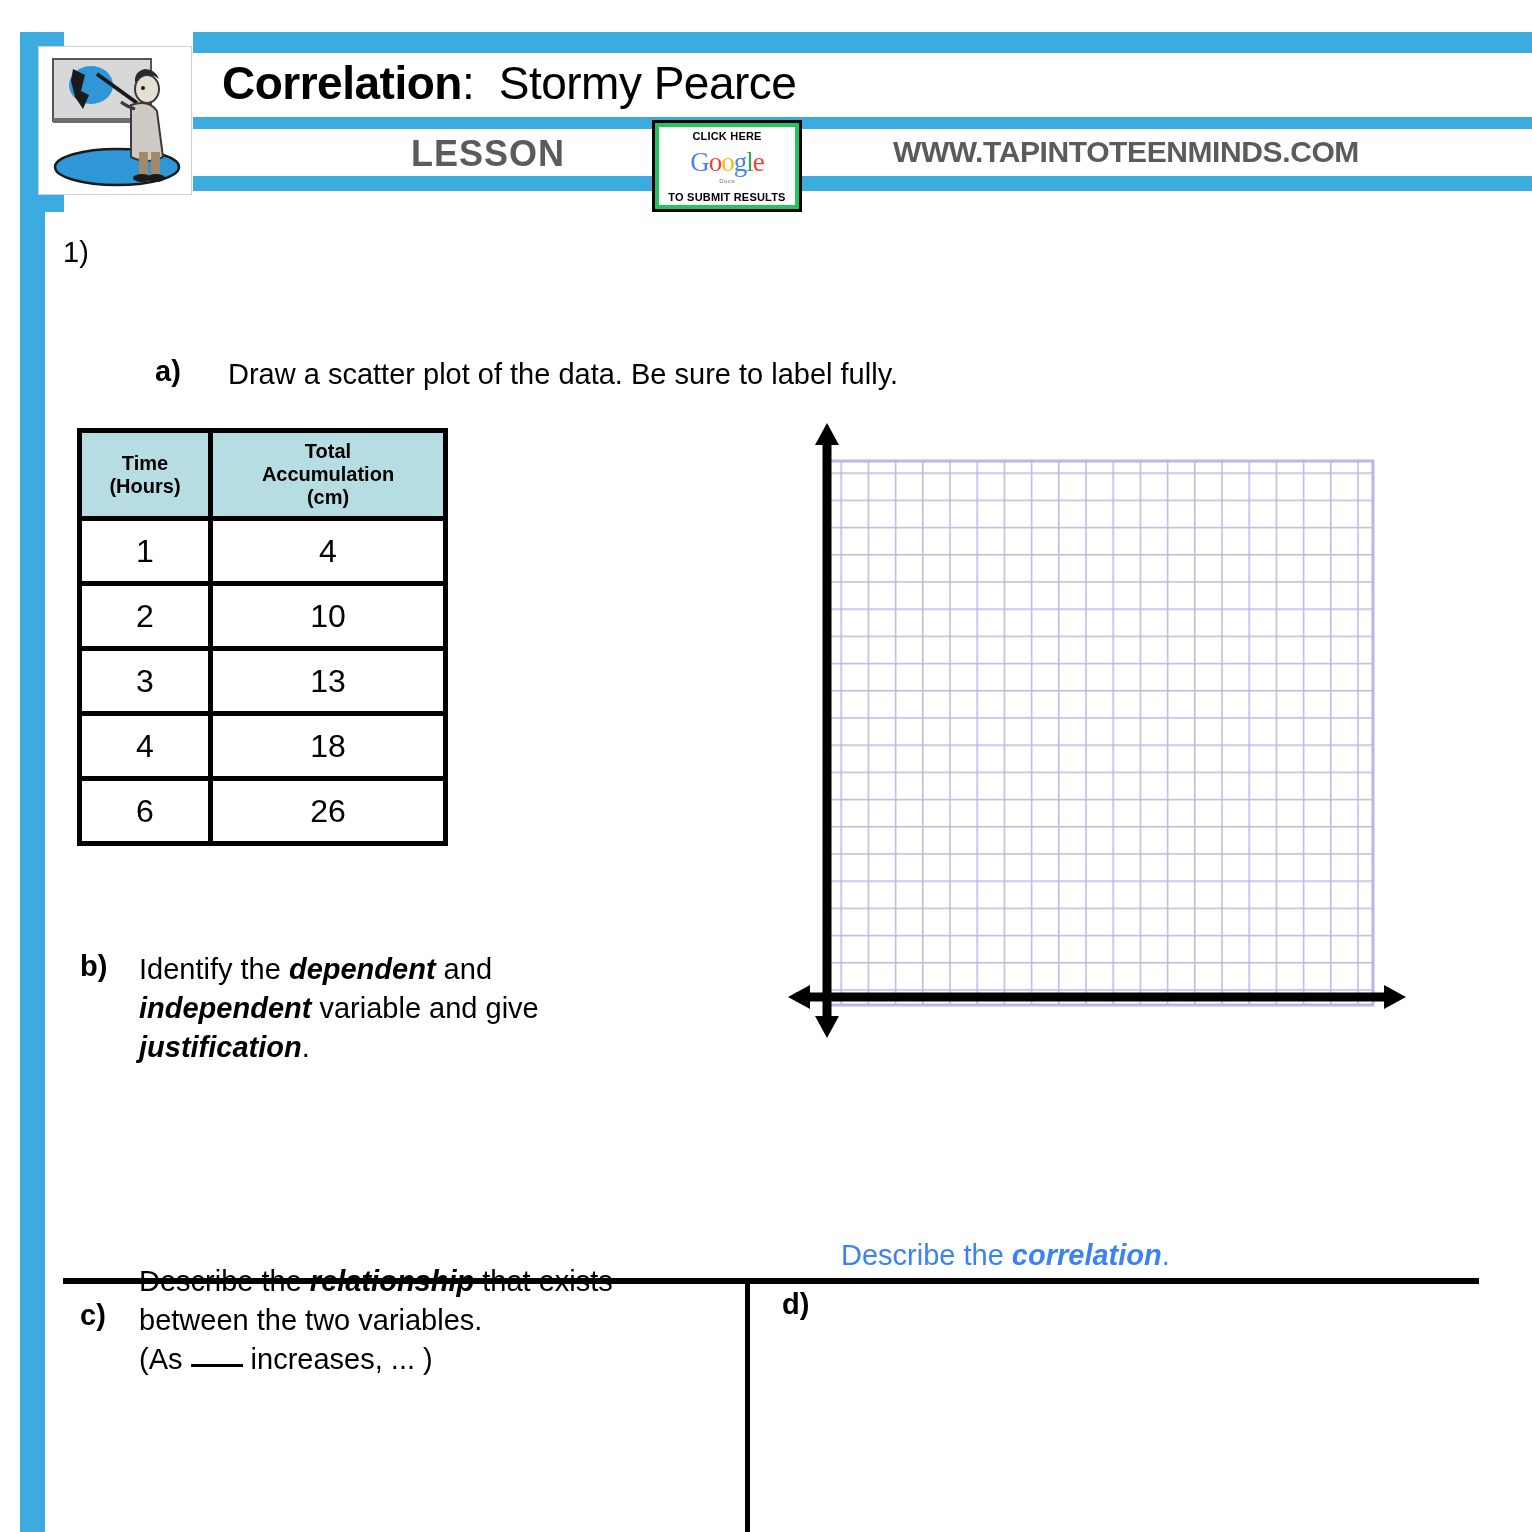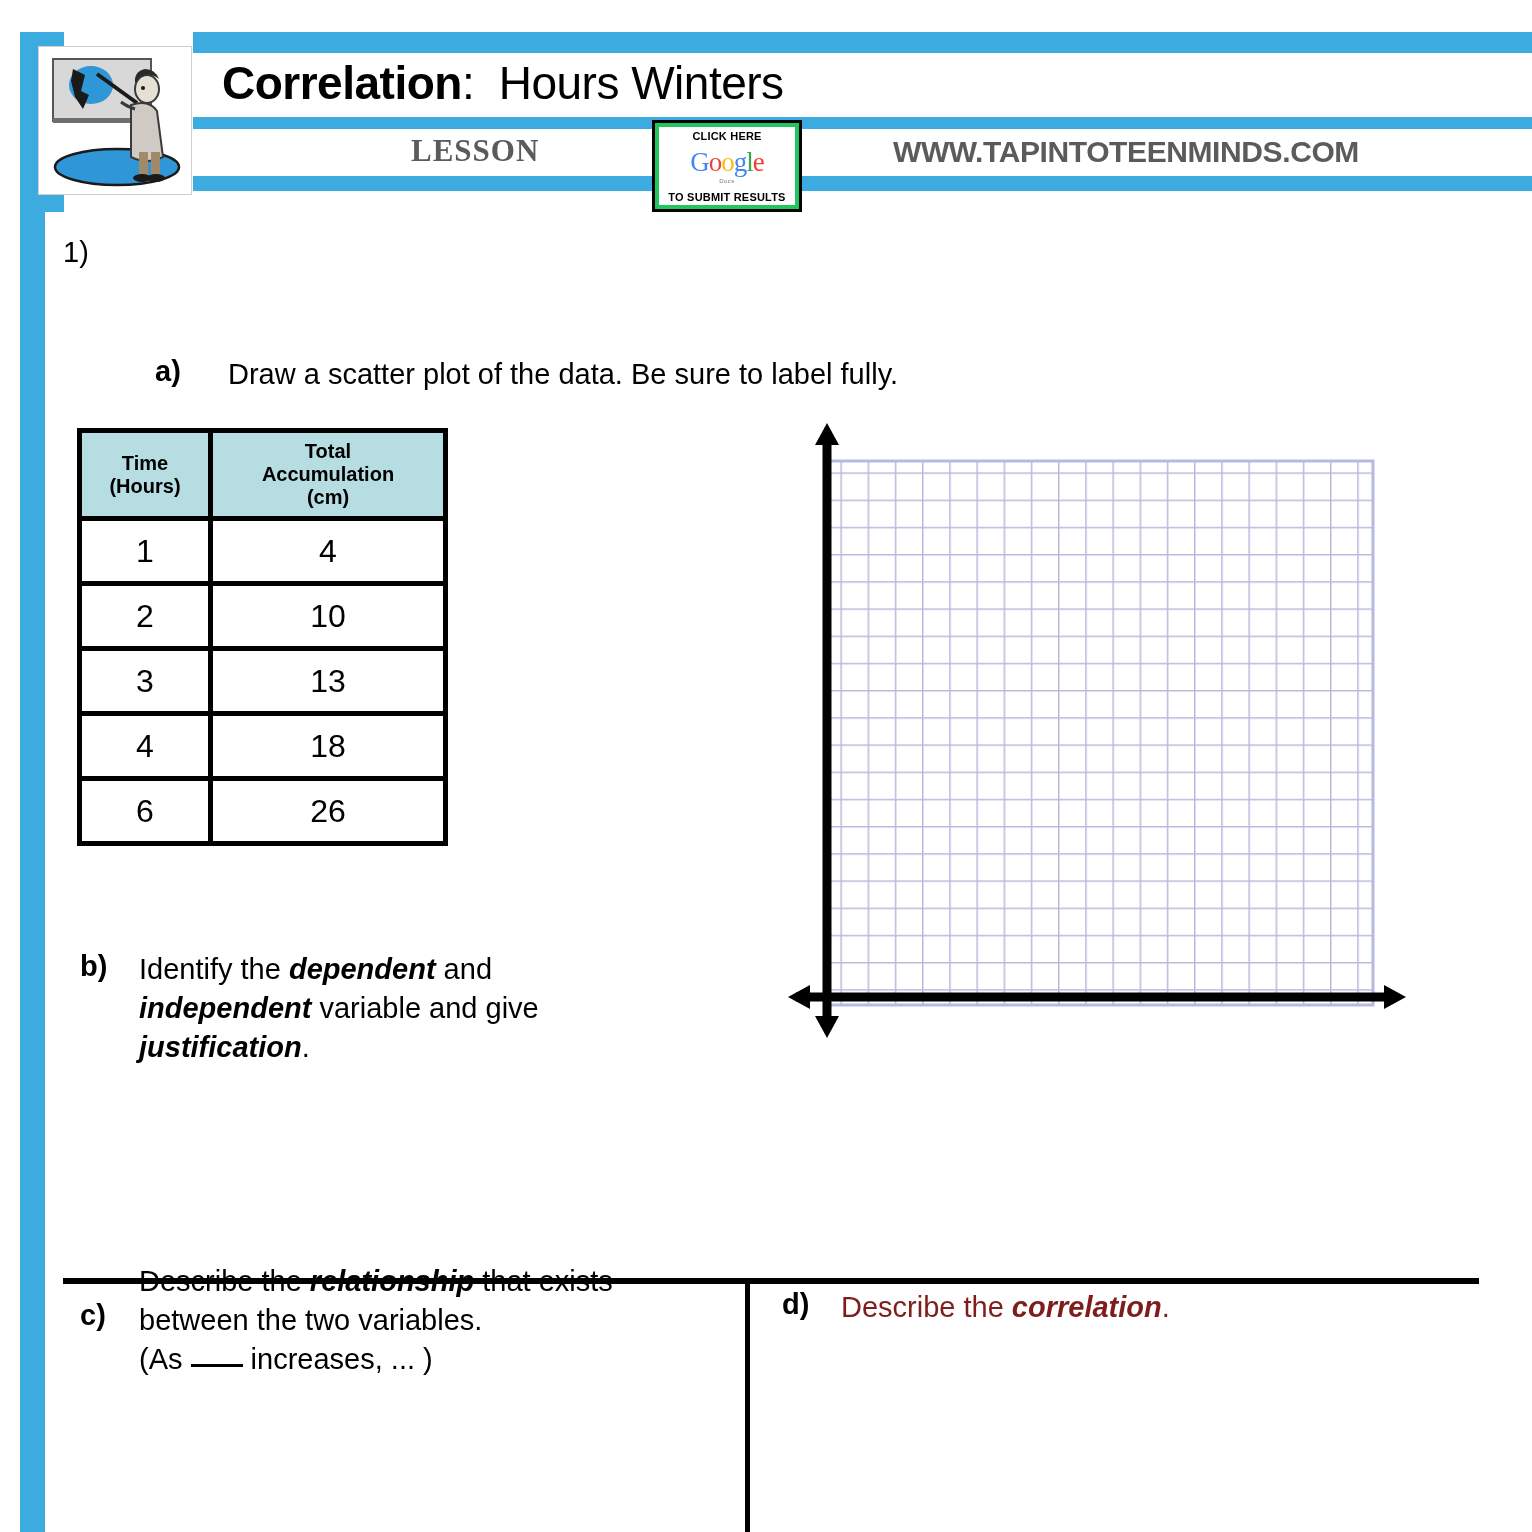--- a/index.html
+++ b/index.html
@@ -67,25 +67,24 @@
     white-space: nowrap;
     letter-spacing: -0.5px;
   }
   .title .b { font-weight: bold; }
   .title .n { font-weight: normal; }
 
   .lesson-label {
     position: absolute;
     left: 411px;
     top: 133px;
-    font-size: 31px;
+    font-size: 36px;
     font-weight: bold;
     color: #5b5b5b;
     letter-spacing: 1px;
-    font-family: Liberation Serif, serif;
   }
   .site-url {
     position: absolute;
     left: 893px;
     top: 135px;
     font-size: 30px;
     font-weight: bold;
     color: #5b5b5b;
     letter-spacing: -0.4px;
     white-space: nowrap;
@@ -277,25 +276,25 @@
     position: absolute;
     left: 782px;
     top: 1288px;
     font-size: 29px;
     font-weight: bold;
     color: #000;
   }
   .part-d-text {
     position: absolute;
     left: 841px;
-    top: 1288px;
+    top: 1236px;
     width: 620px;
     font-size: 29px;
     line-height: 39px;
-    color: #7f1d1d;
+    color: #3b82f6;
   }
   .blank-line {
     display: inline-block;
     border-bottom: 3px solid #000;
     width: 52px;
     vertical-align: 2px;
   }
 </style>
 </head>
 <body>
@@ -330,21 +329,21 @@
       <rect x="112" y="105" width="9" height="24" fill="#a08a6a"></rect>
       <ellipse cx="103" cy="131" rx="9" ry="4" fill="#1a1a1a"></ellipse>
       <ellipse cx="117" cy="131" rx="9" ry="4" fill="#1a1a1a"></ellipse>
 
       <ellipse cx="108" cy="42" rx="12" ry="14" fill="#e6dfd4" stroke="#3a3a3a" stroke-width="2"></ellipse>
       <path d="M96 36 q10 -14 24 -4 q-4 -10 -14 -10 q-11 2 -10 14 Z" fill="#2a2a2a"></path>
       <circle cx="104" cy="41" r="2" fill="#1a1a1a"></circle>
     </svg>
   </div>
 
-  <div class="title"><span class="b">Correlation</span><span class="n">:</span>&nbsp; <span class="n">Hours Winters</span></div>
+  <div class="title"><span class="b">Correlation</span><span class="n">:</span>&nbsp; <span class="n">Stormy Pearce</span></div>
 
   <div class="lesson-label">LESSON</div>
   <div class="site-url">WWW.TAPINTOTEENMINDS.COM</div>
 
   <div class="google-badge">
     <div class="google-badge-inner">
       <div class="gb-top">CLICK HERE</div>
       <div class="gb-logo"><span class="c1">G</span><span class="c2">o</span><span class="c3">o</span><span class="c4">g</span><span class="c5">l</span><span class="c6">e</span></div>
       <div class="gb-sub">Docs</div>
       <div class="gb-bottom">TO SUBMIT RESULTS</div>

